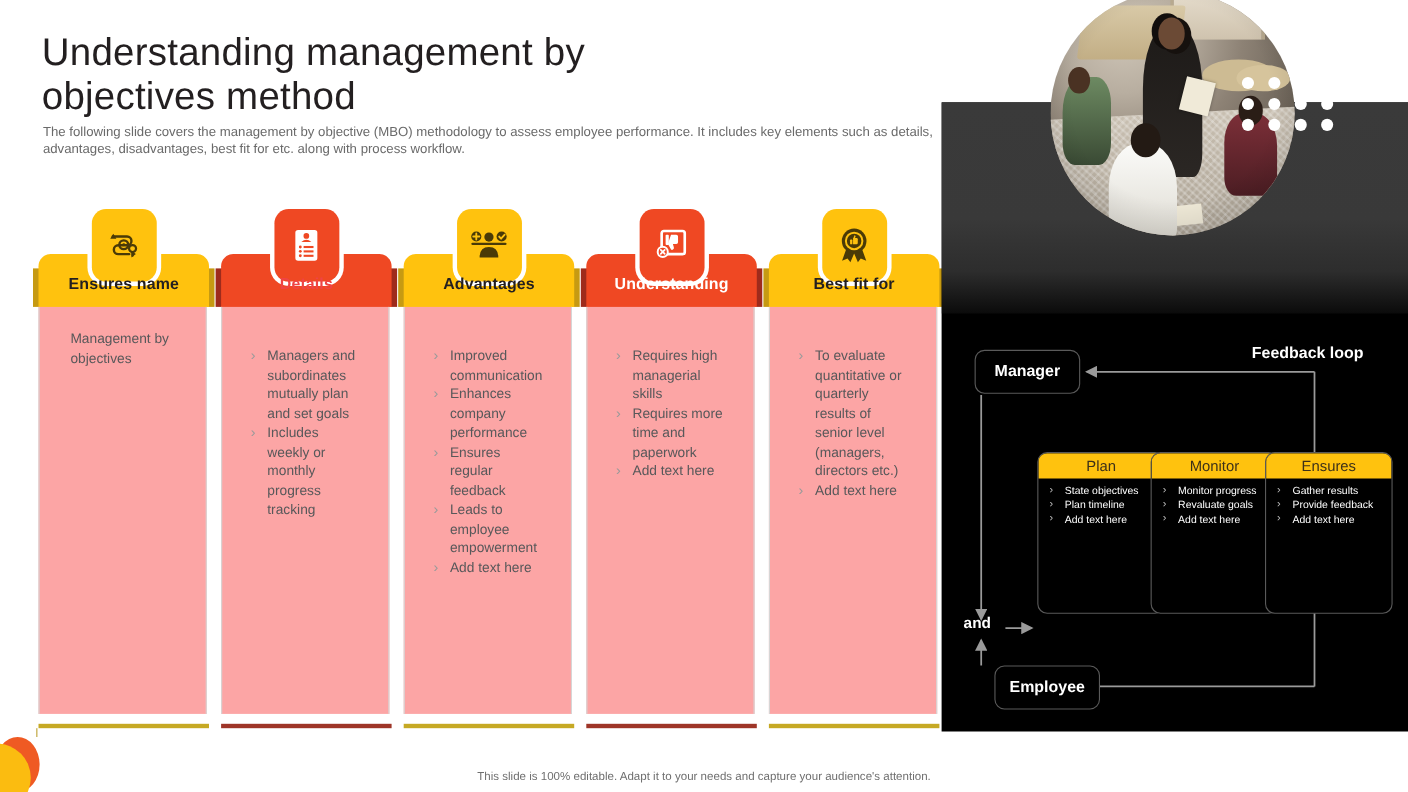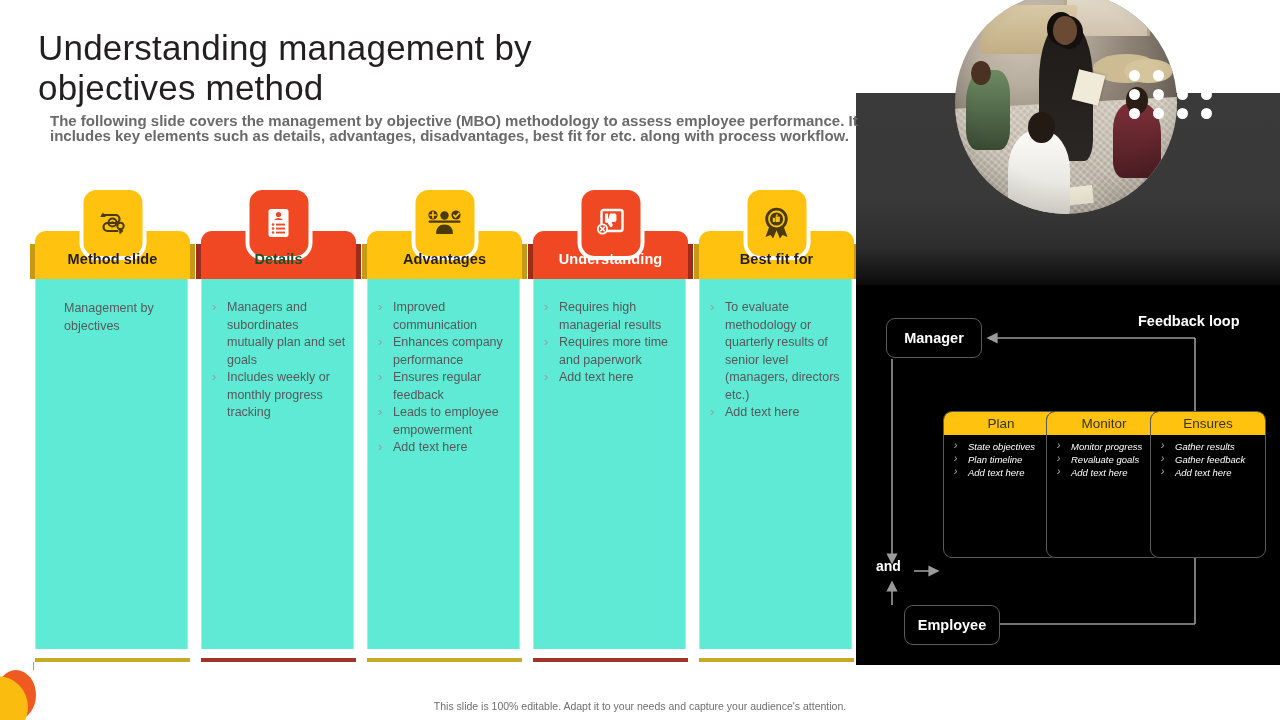--- a/index.html
+++ b/index.html
@@ -187,28 +187,27 @@
     width: 620px;
     font-size: 35px;
     line-height: 40px;
     font-weight: 400;
     color: #231f20;
     letter-spacing: .2px;
     z-index: 8;
   }
   #subtitle {
     position: absolute;
-    left: 50px;
+    left: 39px;
     top: 113px;
     width: 820px;
-    font-size: 15px;
+    font-size: 12px;
     line-height: 15px;
     color: #6a6a6a;
     z-index: 8;
-    font-weight: bold;
   }
 
   
   #columns {
     position: absolute;
     left: 30px;
     top: 190px;
     width: 828px;
     height: 475px;
   }
@@ -260,21 +259,21 @@
     font-weight: bold;
     z-index: 5;
     letter-spacing: .1px;
   }
   .col-body {
     position: absolute;
     left: 5px;
     top: 89px;
     width: 153px;
     height: 370px;
-    background: #5eead4;
+    background: #fca5a5;
     border-left: 1px solid #d6d6d6;
     border-right: 1px solid #d6d6d6;
     border-bottom: 0;
     box-sizing: border-box;
     padding: 20px 6px 0 8px;
     z-index: 3;
   }
   .col-underline {
     position: absolute;
     left: 5px;
@@ -283,21 +282,21 @@
     height: 4px;
     z-index: 3;
   }
   .plain-text {
     font-size: 12.5px;
     line-height: 18px;
     color: #58585a;
     padding-left: 20px;
   }
   ul.bullets {
-    margin: 0;
+    margin: 16px;
     padding: 0;
     list-style: none;
   }
   ul.bullets li {
     position: relative;
     padding-left: 17px;
     font-size: 12.5px;
     line-height: 17.5px;
     color: #58585a;
     margin-bottom: 0px;
@@ -398,21 +397,21 @@
     height: 23px;
     background: #ffc20e;
     color: #3d3119;
     font-size: 13.5px;
     line-height: 23px;
     text-align: center;
     font-weight: 400;
   }
   .stage-body { padding: 6px 4px 0 4px; }
   ul.mini {
-    margin: 0; padding: 0; list-style: none; font-style: italic;
+    margin: 0; padding: 0; list-style: none;
   }
   ul.mini li {
     position: relative;
     padding-left: 20px;
     color: #ffffff;
     font-size: 9.5px;
     line-height: 12px;
     margin-bottom: 1px;
   }
   ul.mini li::before {
@@ -504,21 +503,21 @@
       <svg width="34" height="34" viewBox="0 0 34 34">
         <path d="M7 9 h13 a4 4 0 0 1 0 8 h-8 a4 4 0 0 0 0 8 h10" fill="none" stroke="#4a3a07" stroke-width="2.2" stroke-linecap="round"></path>
         <path d="M7.5 6.5 l2.8 4.5 h-5.6 z" fill="#4a3a07"></path>
         <circle cx="17" cy="16.5" r="4" fill="none" stroke="#4a3a07" stroke-width="2.2"></circle>
         <circle cx="17" cy="16.5" r="1.3" fill="#4a3a07"></circle>
         <path d="M24 22 l4 3 -4 3 z" fill="#4a3a07"></path>
         <circle cx="25" cy="20" r="3.2" fill="none" stroke="#4a3a07" stroke-width="2"></circle>
         <path d="M25 23.5 v3" stroke="#4a3a07" stroke-width="2" stroke-linecap="round"></path>
       </svg>
     </div>
-    <div class="col-label" style="color:#231f20;">Method slide</div>
+    <div class="col-label" style="color:#231f20;">Ensures name</div>
     <div class="col-body">
       <div class="plain-text">Management by objectives</div>
     </div>
     <div class="col-underline" style="background:#c6a924;"></div>
   </div>
 
   <div class="col" style="left:166px;">
     <div class="col-tab-shadow-l" style="background:#9e2b1c;"></div>
     <div class="col-tab-shadow-r" style="background:#9e2b1c;"></div>
     <div class="col-tab" style="background:#ef4823;"></div>
@@ -528,21 +527,21 @@
         <circle cx="16" cy="8.5" r="2.6" fill="#ef4823"></circle>
         <path d="M11.4 14 q4.6 -4.2 9.2 0 z" fill="#ef4823"></path>
         <circle cx="10.5" cy="18.5" r="1.3" fill="#ef4823"></circle>
         <rect x="13.5" y="17.6" width="9" height="1.9" fill="#ef4823"></rect>
         <circle cx="10.5" cy="22.5" r="1.3" fill="#ef4823"></circle>
         <rect x="13.5" y="21.6" width="9" height="1.9" fill="#ef4823"></rect>
         <circle cx="10.5" cy="26.5" r="1.3" fill="#ef4823"></circle>
         <rect x="13.5" y="25.6" width="9" height="1.9" fill="#ef4823"></rect>
       </svg>
     </div>
-    <div class="col-label" style="color:#14532d;">Details</div>
+    <div class="col-label" style="color:#ef4444;">Details</div>
     <div class="col-body">
       <ul class="bullets">
         <li>Managers and subordinates mutually plan and set goals</li>
         <li>Includes weekly or monthly progress tracking</li>
       </ul>
     </div>
     <div class="col-underline" style="background:#9e3528;"></div>
   </div>
 
   <div class="col" style="left:332px;">
@@ -582,21 +581,21 @@
         <rect x="8" y="4" width="21" height="21" rx="2" fill="none" stroke="#ffffff" stroke-width="2.4"></rect>
         <path d="M16.5 7.5 h4.8 q1.6 0 1.6 1.6 v5.2 q0 1.6 -1.6 1.6 h-3.1 l0.9 2.9 q0.5 1.8 -1.2 2.3 q-1 0.3 -1.6 -0.7 l-2.6 -4.5 z" fill="#ffffff"></path>
         <rect x="11.6" y="7.5" width="2.9" height="9.2" rx="0.8" fill="#ffffff"></rect>
         <circle cx="9" cy="23" r="4.6" fill="#ef4823" stroke="#ffffff" stroke-width="1.8"></circle>
         <path d="M7.2 21.2 l3.6 3.6 M10.8 21.2 l-3.6 3.6" stroke="#ffffff" stroke-width="1.6" stroke-linecap="round"></path>
       </svg>
     </div>
     <div class="col-label" style="color:#ffffff;">Understanding</div>
     <div class="col-body">
       <ul class="bullets">
-        <li>Requires high managerial results</li>
+        <li>Requires high managerial skills</li>
         <li>Requires more time and paperwork</li>
         <li>Add text here</li>
       </ul>
     </div>
     <div class="col-underline" style="background:#9e3528;"></div>
   </div>
 
   <div class="col" style="left:664px;">
     <div class="col-tab-shadow-l" style="background:#c69a12;"></div>
     <div class="col-tab-shadow-r" style="background:#c69a12;"></div>
@@ -609,21 +608,21 @@
         <circle cx="17" cy="13" r="8.4" fill="#ffc20e"></circle>
         <circle cx="17" cy="13" r="6.6" fill="#4a3a07"></circle>
         <path d="M16 10.4 h3.2 q1.1 0 1.1 1.1 v3.5 q0 1.1 -1.1 1.1 h-3.2 z" fill="#ffc20e"></path>
         <rect x="13.3" y="11.8" width="2.1" height="4.3" rx="0.6" fill="#ffc20e"></rect>
         <path d="M16.2 10.6 l1 -2.6 q0.9 -0.2 1 0.8 l-0.4 1.8" fill="#ffc20e"></path>
       </svg>
     </div>
     <div class="col-label" style="color:#231f20;">Best  fit for</div>
     <div class="col-body">
       <ul class="bullets">
-        <li>To evaluate methodology or quarterly results of senior level (managers, directors etc.)</li>
+        <li>To evaluate quantitative or quarterly results of senior level (managers, directors etc.)</li>
         <li>Add text here</li>
       </ul>
     </div>
     <div class="col-underline" style="background:#c6a924;"></div>
   </div>
 
 </div>
 
 <div id="right-panel">
   <div id="panel-top-gradient"></div>
@@ -680,21 +679,21 @@
         <li>Add text here</li>
       </ul>
     </div>
   </div>
 
   <div class="stage" style="left:294px;">
     <div class="stage-head">Ensures</div>
     <div class="stage-body">
       <ul class="mini">
         <li>Gather results</li>
-        <li>Gather feedback</li>
+        <li>Provide feedback</li>
         <li>Add text here</li>
       </ul>
     </div>
   </div>
 
 </div>
 
 <div id="deco-tick"></div>
 <div id="deco-botleft">
   <div class="orange"></div>

